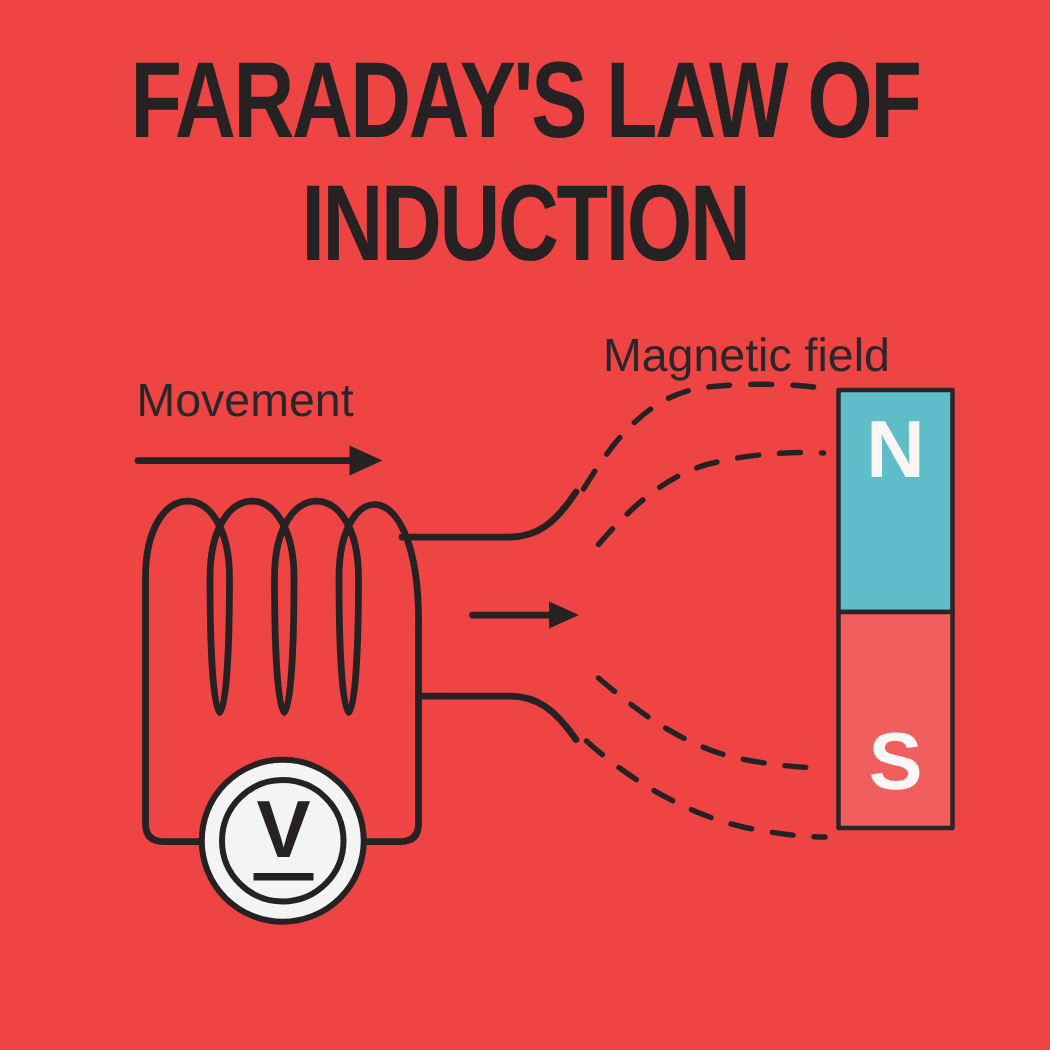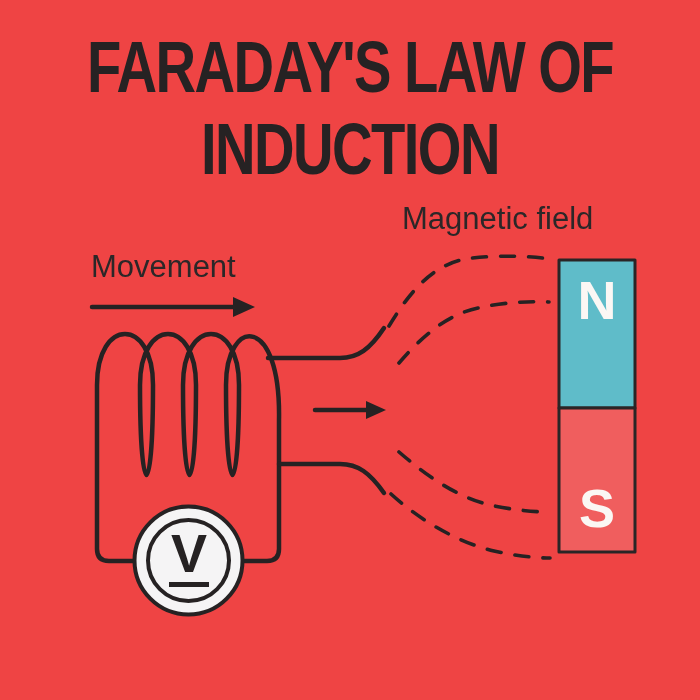--- a/index.html
+++ b/index.html
@@ -37,21 +37,21 @@
     white-space: nowrap;
   }
   .label {
     position: absolute;
     font-size: 31px;
     line-height: 34px;
     color: #2b2728;
     white-space: nowrap;
   }
   #label-movement  { left: 91px;  top: 250px; text-align: center; }
-  #label-magfield  { left: 402px; top: 202px; }
+  #label-magfield  { left: 402px; top: 220px; }
   #label-emf       { left: 102px; top: 628px; }
   .pole-label {
     position: absolute;
     left: 559px;
     width: 76px;
     text-align: center;
     font-size: 54px;
     line-height: 54px;
     font-weight: 600;
     color: #fbf7f4;

